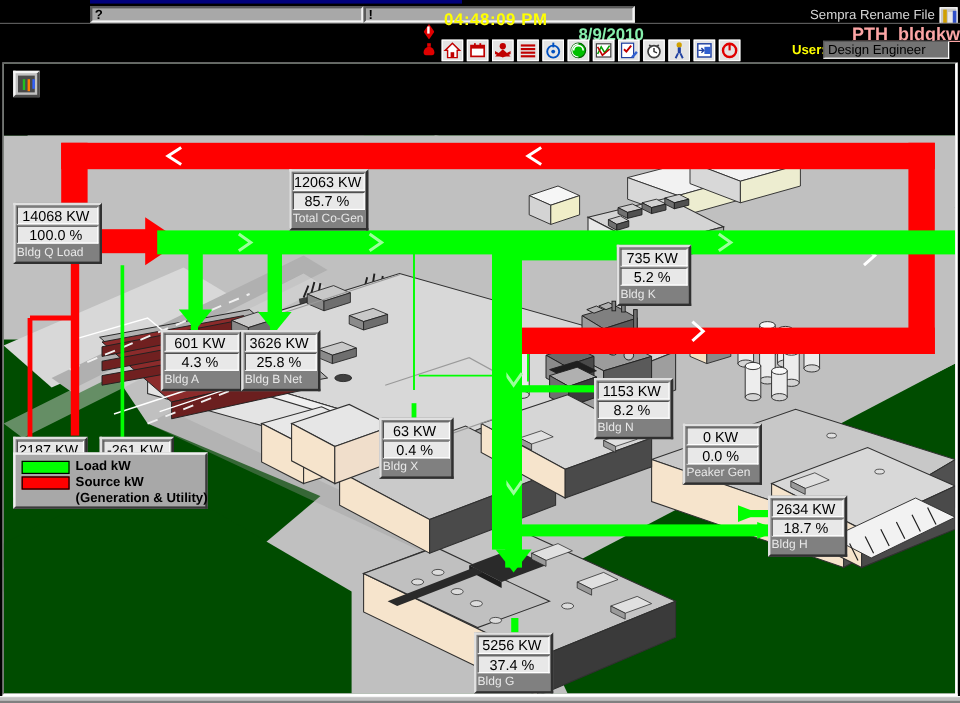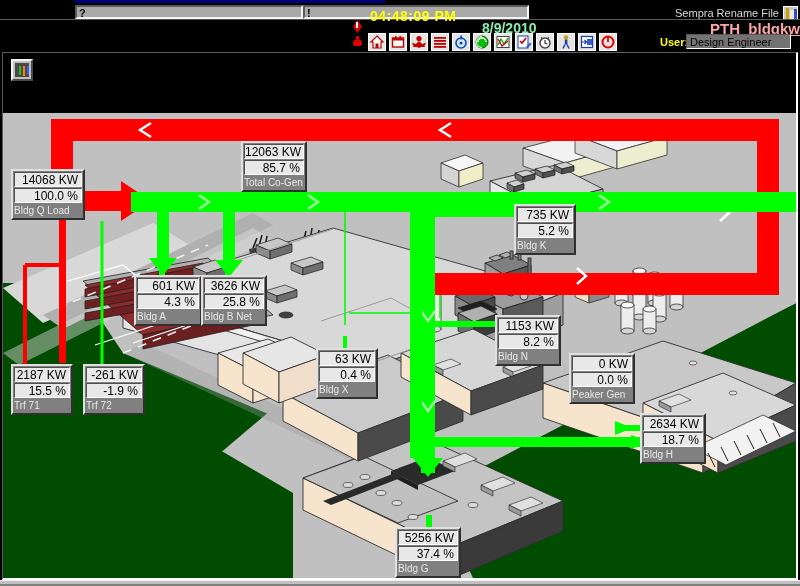--- a/index.html
+++ b/index.html
@@ -77,21 +77,21 @@
   .cb2{left:8px;height:10px;background:#ff8000;}
   .cb3{left:12px;height:8px;background:#3060ff;}
 
   
   .dbox{position:absolute;z-index:30;background:#808080;
       border-top:2px solid #e0e0e0;border-left:2px solid #e0e0e0;
       border-bottom:2px solid #303030;border-right:2px solid #303030;
       box-sizing:border-box;padding:1px;}
   .dbox .val{background:#e8e8e8;border-top:1px solid #505050;border-left:1px solid #505050;
       border-bottom:1px solid #fff;border-right:1px solid #fff;
-      font-size:12px;color:#000;text-align:right;line-height:14px;height:15px;
+      font-size:12px;color:#000;text-align:center;line-height:14px;height:15px;
       padding-right:3px;box-sizing:border-box;white-space:nowrap;font-family:"Liberation Sans",sans-serif;}
   .dbox .val+.val{margin-top:1px;}
   .dbox .name{font-size:10px;color:#e8e8e8;text-align:left;line-height:13px;height:13px;
       margin-top:1px;white-space:nowrap;overflow:hidden;}
 
   
   .legend{position:absolute;left:8px;top:324px;width:162px;height:47px;background:#a8a8a8;
       border-top:2px solid #f0f0f0;border-left:2px solid #f0f0f0;
       border-bottom:2px solid #3a3a3a;border-right:2px solid #3a3a3a;
       box-sizing:border-box;z-index:30;}
@@ -661,20 +661,27 @@
             <div class="val">18.7 %</div>
             <div class="name">Bldg H</div>
           </div>
           <div class="dbox" style="left: 392px; top: 474px; width: 66px;">
             <div class="val">5256 KW</div>
             <div class="val">37.4 %</div>
             <div class="name">Bldg G</div>
           </div>
         </div>
 
+    <div class="legend">
+      <div class="swatch lg-load"></div>
+      <div class="ltxt lt1">Load kW</div>
+      <div class="swatch lg-src"></div>
+      <div class="ltxt lt2">Source kW</div>
+      <div class="ltxt lt3">(Generation &amp; Utility)</div>
+    </div>
 
   </div>
   </div>
 
   <div class="botframe">
     <div class="b1"></div>
     <div class="b2"></div>
   </div>
 </div>
 

